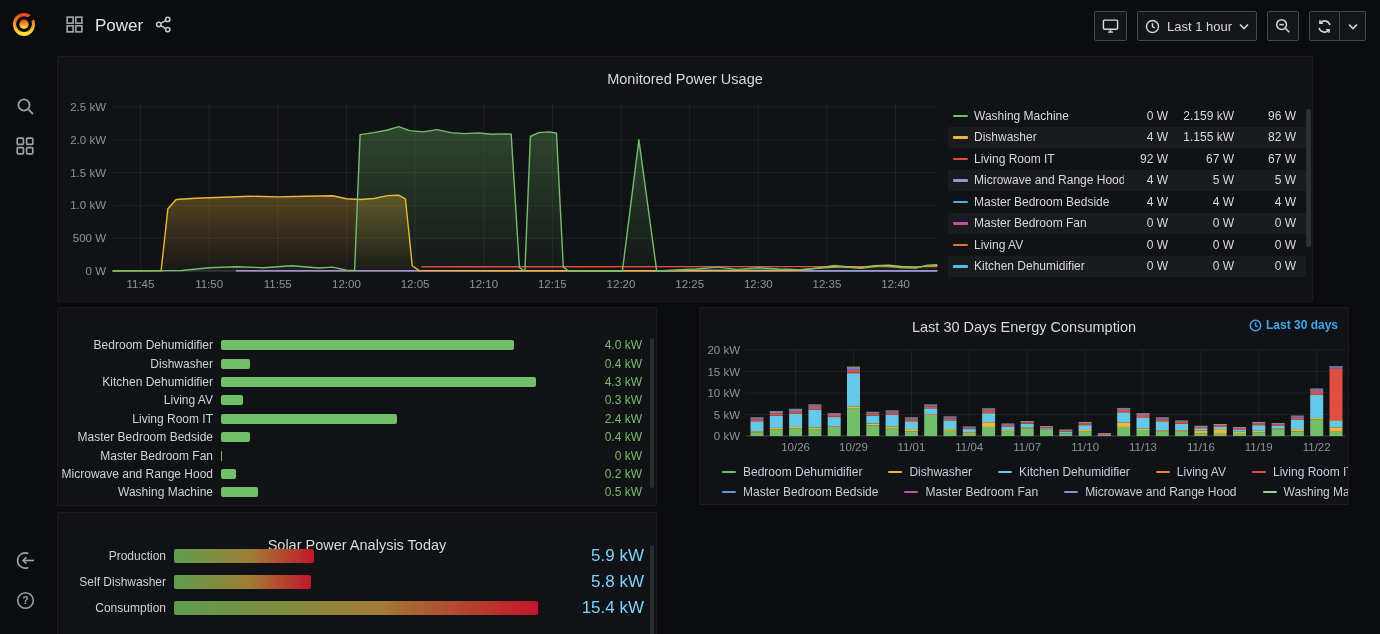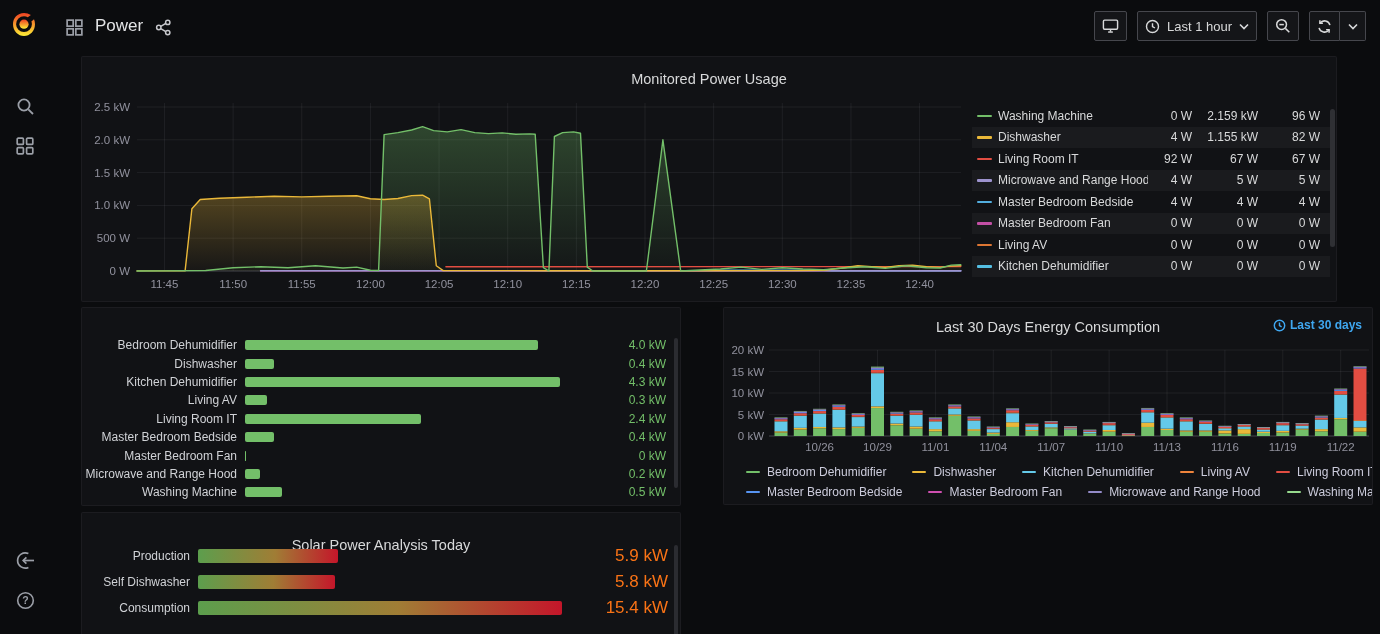--- a/index.html
+++ b/index.html
@@ -9,31 +9,31 @@
     font-family:"Liberation Sans","DejaVu Sans",sans-serif;
     -webkit-font-smoothing:antialiased;
   }
   .abs{position:absolute;}
   
   #sidebar{left:0;top:0;width:50px;height:634px;background:#0b0c0e;}
   .side-icon{position:absolute;left:11px;width:28px;height:28px;display:flex;align-items:center;justify-content:center;color:#9b9fa7;cursor:pointer;}
   .side-icon svg{display:block;}
   
   #navbar{left:50px;top:0;width:1330px;height:52px;display:flex;align-items:center;}
-  .nav-left{display:flex;align-items:flex-end;gap:12px;padding-left:16px;color:#d8d9da;}
+  .nav-left{display:flex;align-items:flex-start;gap:12px;padding-left:16px;color:#d8d9da;}
   .nav-title{font-size:17px;font-weight:500;color:#e3e4e6;}
   .nav-right{margin-left:auto;display:flex;align-items:center;gap:10px;padding-right:14px;}
   .nav-btn{height:30px;min-width:30px;display:flex;align-items:center;justify-content:center;gap:7px;
     border:1px solid #46474d;border-radius:2px;background:#141518;color:#d8d9da;font-size:13px;
     padding:0 7px;cursor:pointer;box-sizing:border-box;}
   .btn-group{display:flex;}
   .btn-group .nav-btn:first-child{border-top-right-radius:0;border-bottom-right-radius:0;}
   .btn-group .nav-btn:last-child{border-left:none;border-top-left-radius:0;border-bottom-left-radius:0;min-width:26px;padding:0 5px;}
   
-  .panel{position:absolute;background:#111215;border:1px solid rgba(204,204,220,0.06);border-radius:2px;box-sizing:border-box;overflow:hidden;margin-left:24px;}
+  .panel{position:absolute;background:#111215;border:1px solid rgba(204,204,220,0.06);border-radius:2px;box-sizing:border-box;overflow:hidden;}
   .panel-title{position:absolute;left:0;right:0;text-align:center;font-size:14.5px;font-weight:500;color:#d8d9da;cursor:pointer;white-space:nowrap;}
   #panel-power {left:57px;top:56px;width:1256px;height:246px;}
   #panel-energy{left:57px;top:307px;width:600px;height:199px;}
   #panel-30days{left:699px;top:307px;width:650px;height:198px;}
   #panel-solar {left:57px;top:512px;width:600px;height:200px;}
   
   #legend-table{position:absolute;left:890px;top:48px;width:358px;}
   .lt-row,.lt-head{display:grid;grid-template-columns:26px 150px 44px 66px 62px;align-items:center;height:21.5px;padding-right:10px;font-size:12px;white-space:nowrap;}
   .lt-head{height:18px;color:#3fa7f0;font-weight:600;}
   .lt-head span{text-align:right;}
@@ -47,21 +47,21 @@
   
   .bg-rows{position:absolute;left:0;right:0;}
   .bg-row{display:grid;align-items:center;}
   #energy-rows .bg-row{grid-template-columns:155px 8px 330px 1fr;height:18.4px;}
   #solar-rows  .bg-row{grid-template-columns:108px 8px 400px 1fr;height:26px;}
   .bg-label{text-align:right;font-size:12px;color:#d0d2d6;white-space:nowrap;}
   .bg-track{position:relative;height:100%;display:flex;align-items:center;}
   .bg-bar{height:10px;border-radius:2px;background:#73BF69;}
   #solar-rows .bg-bar{height:14px;background:linear-gradient(90deg,#5C9E4D 0%,#A07D35 55%,#C4162A 100%);}
   .bg-value{text-align:right;font-size:12px;color:#73BF69;padding-right:14px;white-space:nowrap;}
-  #solar-rows .bg-value{font-size:17px;color:#f97316;padding-right:12px;}
+  #solar-rows .bg-value{font-size:17px;color:#7dd3fc;padding-right:12px;}
   
   #last30-link{position:absolute;right:10px;top:10px;display:flex;align-items:center;gap:4px;color:#3fa7f0;font-size:12px;font-weight:600;cursor:pointer;}
   .legend-flex{position:absolute;left:22px;right:8px;display:flex;flex-wrap:nowrap;gap:26px;align-items:center;}
   .legend-item{display:flex;align-items:center;gap:7px;font-size:12px;color:#ccccdc;cursor:pointer;white-space:nowrap;}
   .legend-dash{width:14px;height:2.5px;border-radius:1px;}
   svg text{font-family:"Liberation Sans","DejaVu Sans",sans-serif;}
 </style>
 </head>
 <body>
 

